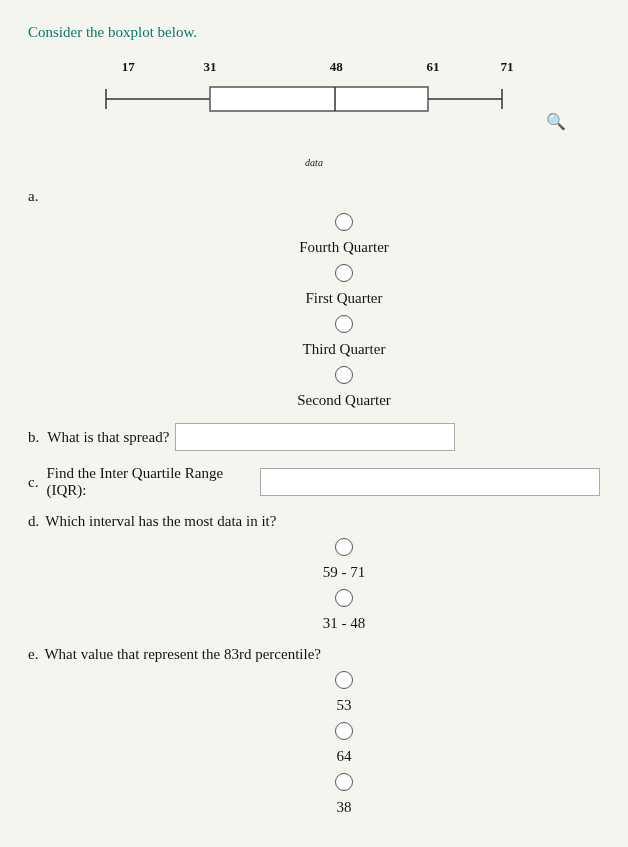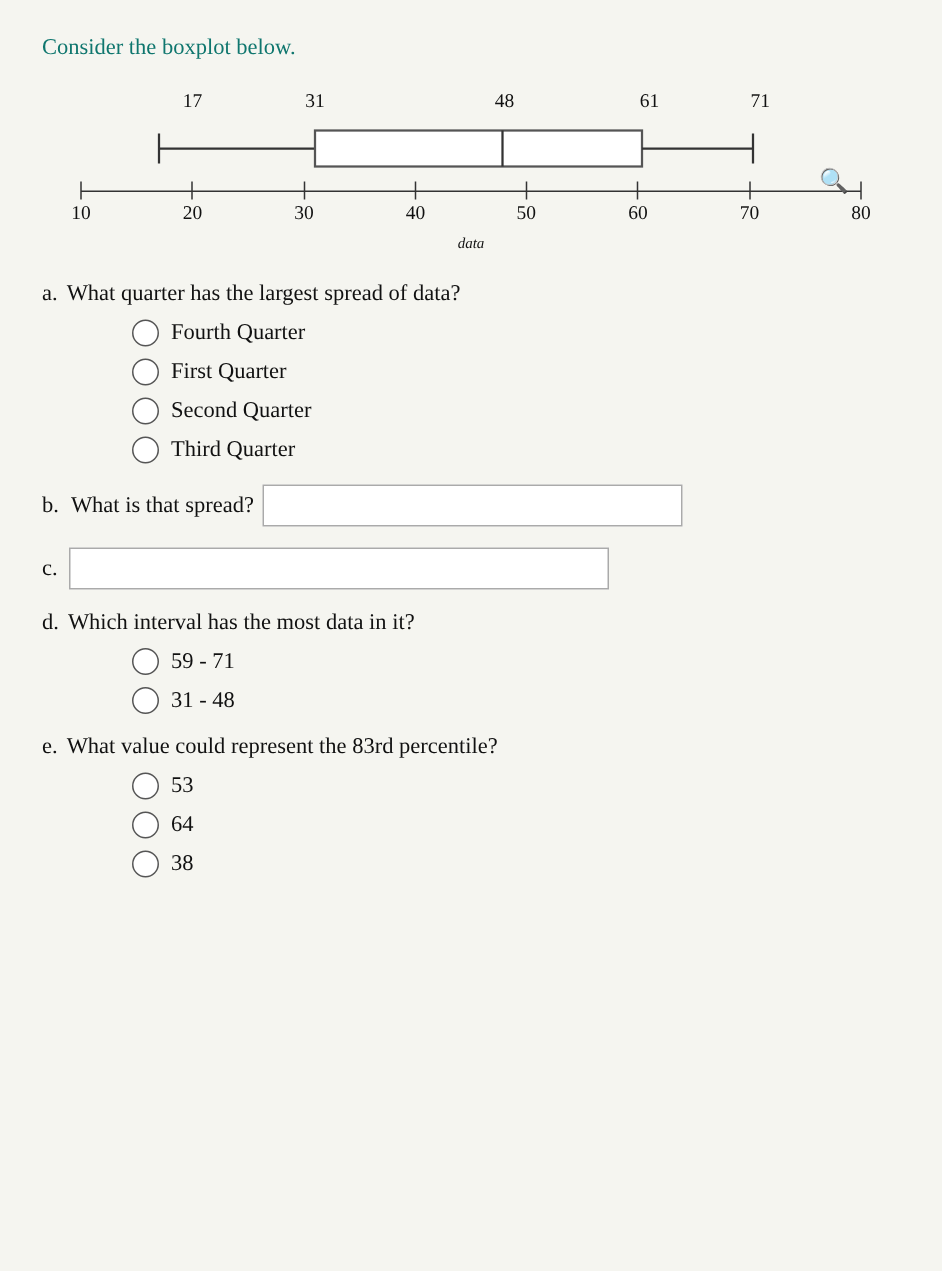--- a/index.html
+++ b/index.html
@@ -18,20 +18,21 @@
       margin-bottom: 18px;
       color: #0f766e;
     }
 
     
     .boxplot-container {
       position: relative;
       margin: 14px auto 8px auto;
       width: 520px;
       height: 90px;
+      font-weight: bold;
     }
 
     .boxplot-labels-top {
       position: absolute;
       top: 0;
       left: 0;
       width: 100%;
       height: 20px;
     }
 
@@ -116,20 +117,21 @@
 
     .options {
       margin-left: 60px;
     }
 
     .option-row {
       display: flex;
       align-items: center;
       gap: 8px;
       margin-bottom: 8px;
+      flex-direction: column;
     }
 
     .radio-circle {
       width: 18px;
       height: 18px;
       border-radius: 50%;
       border: 1.5px solid #555;
       background: white;
       flex-shrink: 0;
       cursor: pointer;
@@ -196,88 +198,61 @@
 
     <rect x="156" y="6" width="218" height="24" fill="white" stroke="#555" stroke-width="1.5"></rect>
 
     <line x1="281" y1="6" x2="281" y2="30" stroke="#333" stroke-width="1.5"></line>
 
     <line x1="374" y1="18" x2="448" y2="18" stroke="#333" stroke-width="1.5"></line>
 
     <line x1="448" y1="8" x2="448" y2="28" stroke="#333" stroke-width="1.5"></line>
   </svg>
 
-  <div class="axis-area">
-    <div class="axis-line"></div>
-
-    <div class="axis-tick" style="left:0%"></div>
-    <span class="axis-label" style="left:0%">10</span>
-
-    <div class="axis-tick" style="left:14.3%"></div>
-    <span class="axis-label" style="left:14.3%">20</span>
-
-    <div class="axis-tick" style="left:28.6%"></div>
-    <span class="axis-label" style="left:28.6%">30</span>
-
-    <div class="axis-tick" style="left:42.9%"></div>
-    <span class="axis-label" style="left:42.9%">40</span>
-
-    <div class="axis-tick" style="left:57.1%"></div>
-    <span class="axis-label" style="left:57.1%">50</span>
-
-    <div class="axis-tick" style="left:71.4%"></div>
-    <span class="axis-label" style="left:71.4%">60</span>
-
-    <div class="axis-tick" style="left:85.7%"></div>
-    <span class="axis-label" style="left:85.7%">70</span>
-
-    <div class="axis-tick" style="left:100%"></div>
-    <span class="axis-label" style="left:100%">80</span>
-  </div>
 
   <span class="search-icon">🔍</span>
 </div>
 
 <p class="data-label">data</p>
 
 <div class="questions">
 
   <div class="question-block">
     <div class="question-text">
       <span class="question-label">a.</span>
-      <span>What quarter has the largest spread of data?</span>
     </div>
     <div class="options">
       <div class="option-row">
         <div class="radio-circle"></div>
         <span class="option-label">Fourth Quarter</span>
       </div>
       <div class="option-row">
         <div class="radio-circle"></div>
         <span class="option-label">First Quarter</span>
       </div>
       <div class="option-row">
         <div class="radio-circle"></div>
+        <span class="option-label">Third Quarter</span>
+      </div>
+      <div class="option-row">
+        <div class="radio-circle"></div>
         <span class="option-label">Second Quarter</span>
-      </div>
-      <div class="option-row">
-        <div class="radio-circle"></div>
-        <span class="option-label">Third Quarter</span>
       </div>
     </div>
   </div>
 
   <div class="inline-input-row question-block">
     <span class="question-label">b.</span>
     <span>What is that spread?</span>
     <input type="text" class="text-input input-spread" style="">
   </div>
 
   <div class="inline-input-row question-block">
     <span class="question-label">c.</span>
+    <span>Find the Inter Quartile Range (IQR):</span>
     <input type="text" class="text-input input-iqr" style="">
   </div>
 
   <div class="question-block">
     <div class="question-text">
       <span class="question-label">d.</span>
       <span>Which interval has the most data in it?</span>
     </div>
     <div class="options">
       <div class="option-row">
@@ -287,21 +262,21 @@
       <div class="option-row">
         <div class="radio-circle"></div>
         <span class="option-label">31 - 48</span>
       </div>
     </div>
   </div>
 
   <div class="question-block">
     <div class="question-text">
       <span class="question-label">e.</span>
-      <span>What value could represent the 83rd percentile?</span>
+      <span>What value that represent the 83rd percentile?</span>
     </div>
     <div class="options">
       <div class="option-row">
         <div class="radio-circle"></div>
         <span class="option-label">53</span>
       </div>
       <div class="option-row">
         <div class="radio-circle"></div>
         <span class="option-label">64</span>
       </div>

